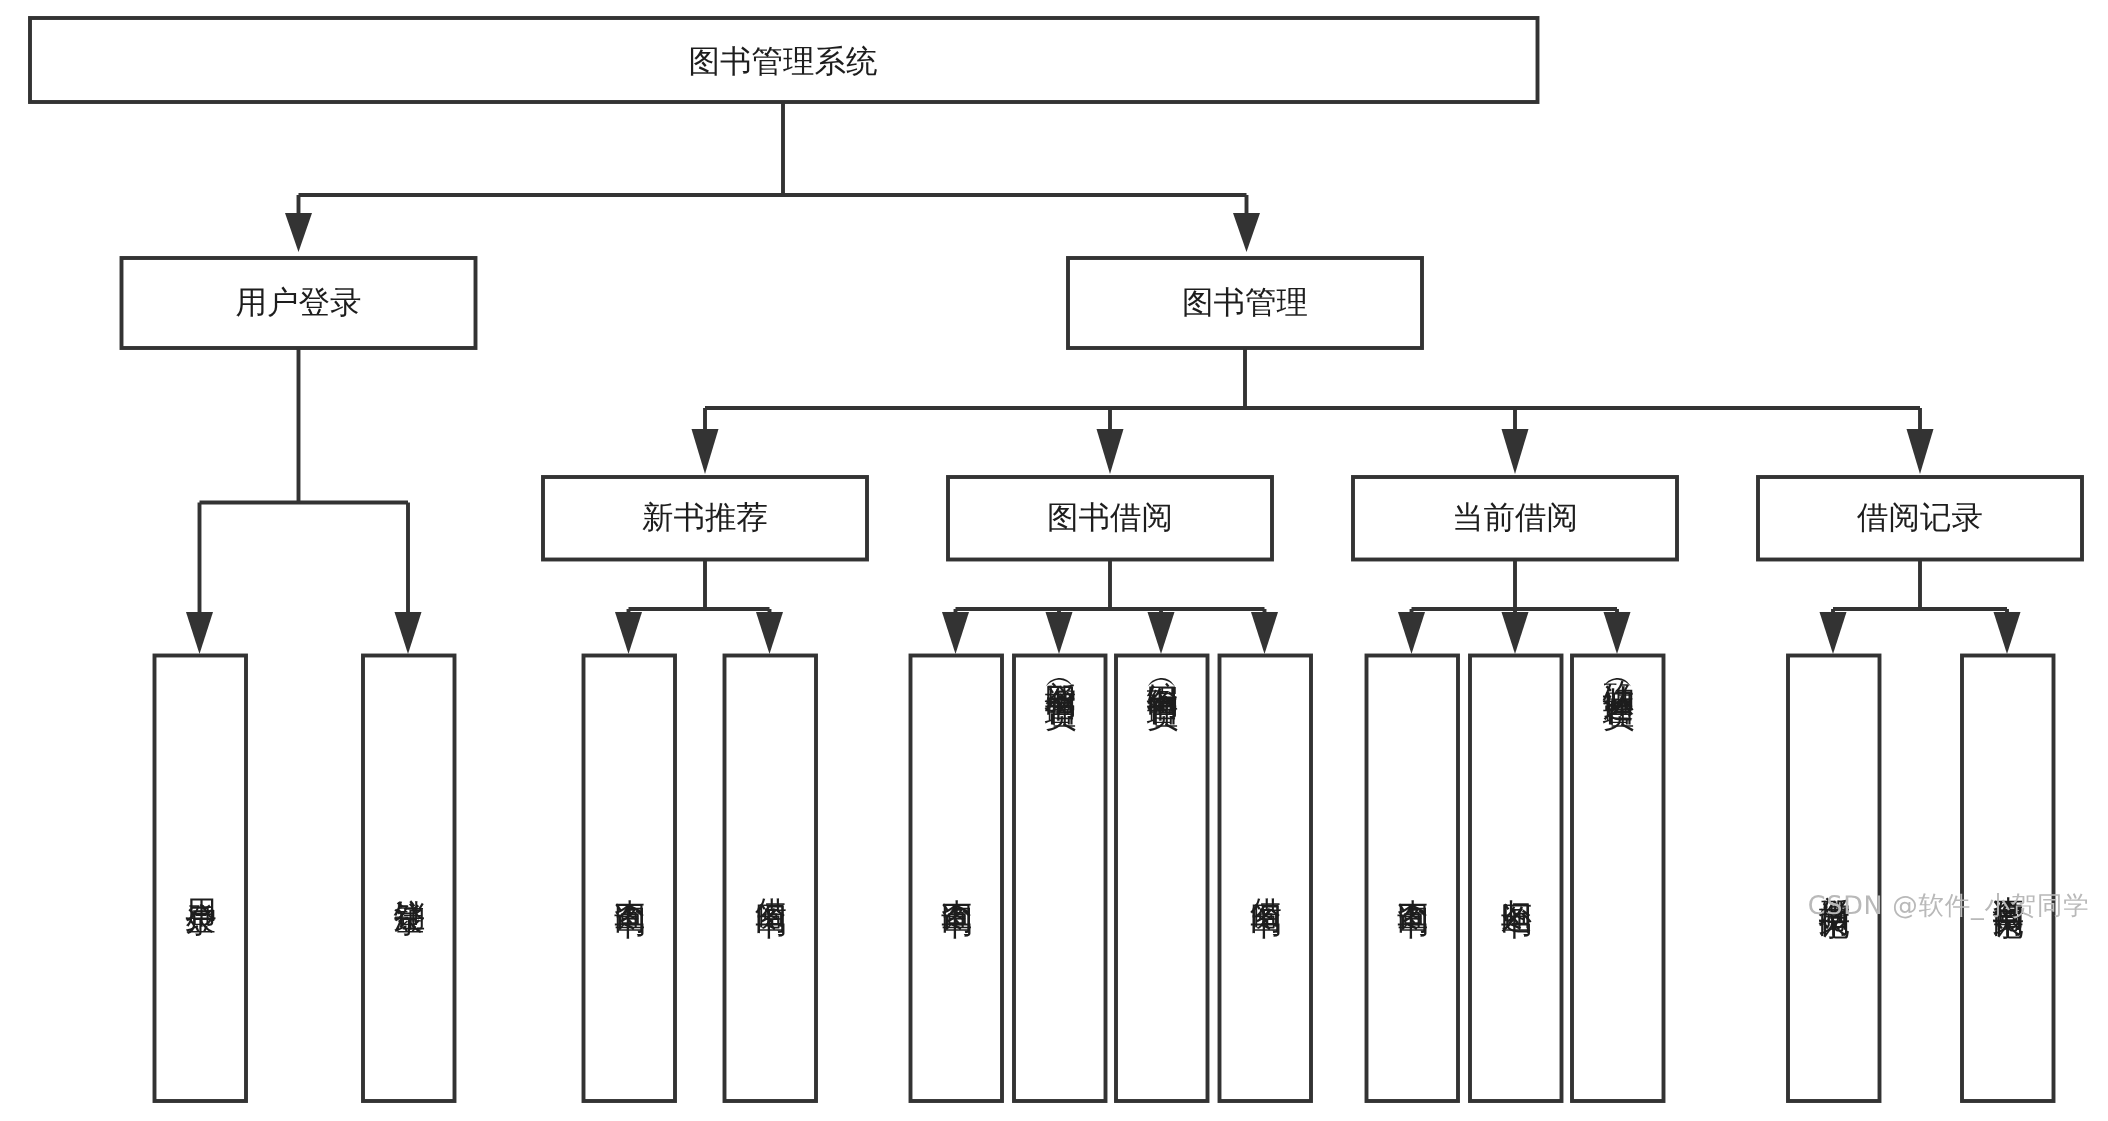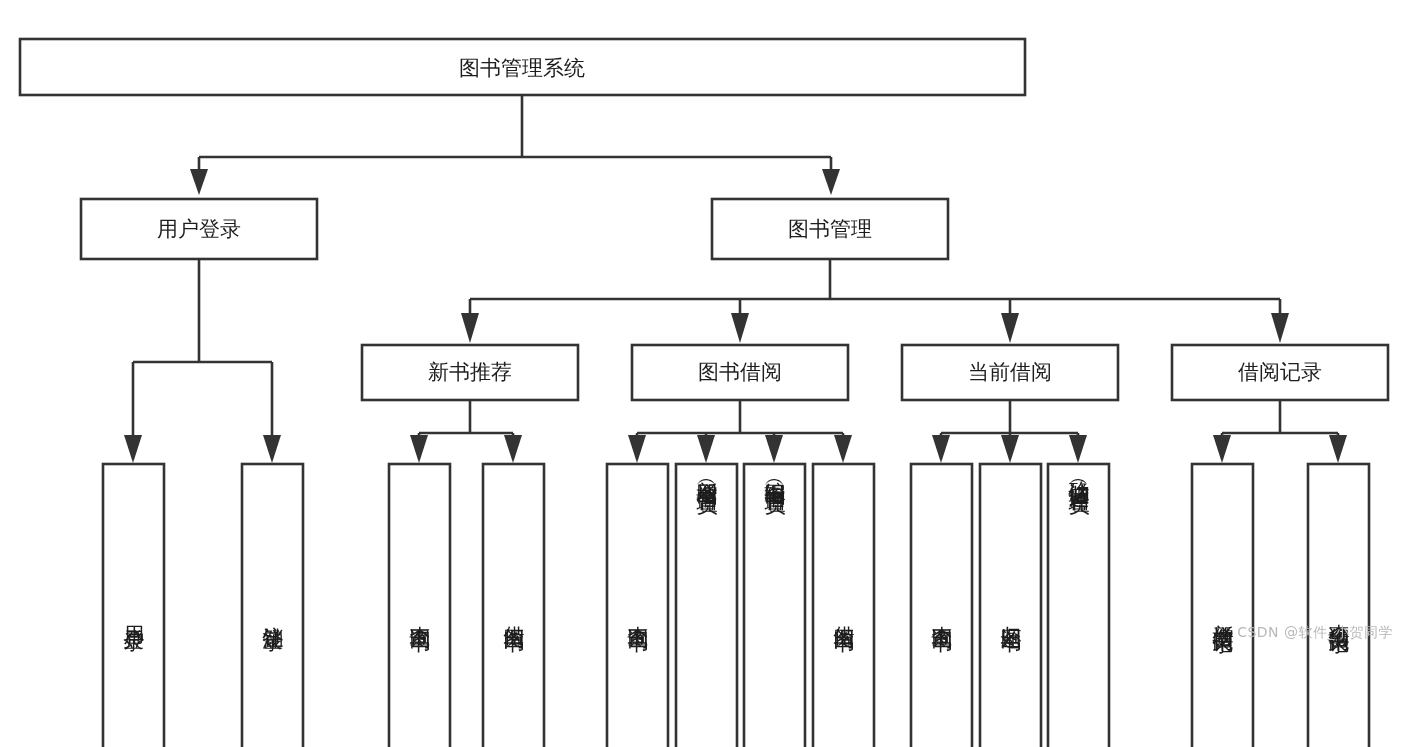--- a/index.html
+++ b/index.html
@@ -12,21 +12,20 @@
     width: 1405px;
     height: 747px;
     font-family: "DejaVu Sans", "Liberation Sans", sans-serif;
     overflow: hidden;
     position: relative;
   }
   #diagram-root {
     position: relative;
     width: 1405px;
     height: 621px;
-    margin-top: 27px;
   }
   svg.diagram-canvas {
     position: absolute;
     left: 0;
     top: 0;
     width: 1405px;
     height: 747px;
     display: block;
   }
   .node-box {
@@ -68,21 +67,21 @@
     letter-spacing: 2px;
     color: #1d1d1d;
     white-space: nowrap;
     text-align: center;
   }
   .watermark {
     position: absolute;
     right: 12px;
     bottom: 6px;
     font-family: "DejaVu Sans", "Liberation Sans", sans-serif;
-    font-size: 14px;
+    font-size: 17px;
     color: #b9b9b9;
     letter-spacing: 0.5px;
     white-space: nowrap;
     user-select: none;
   }
 </style>
 </head>
 <body>
 
 <div id="diagram-root">

